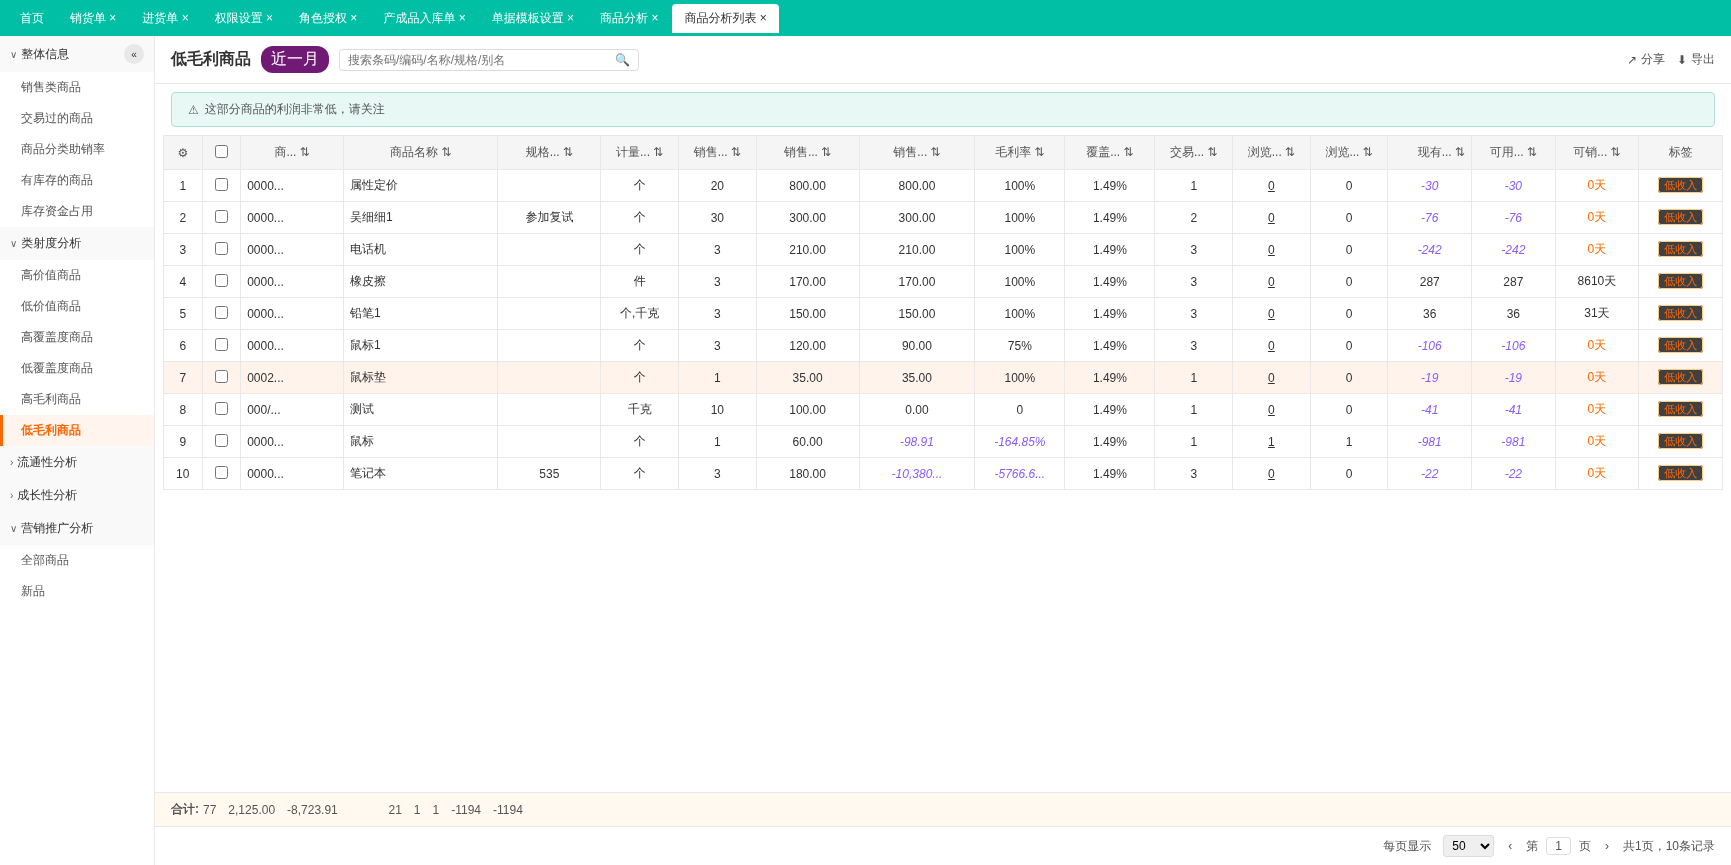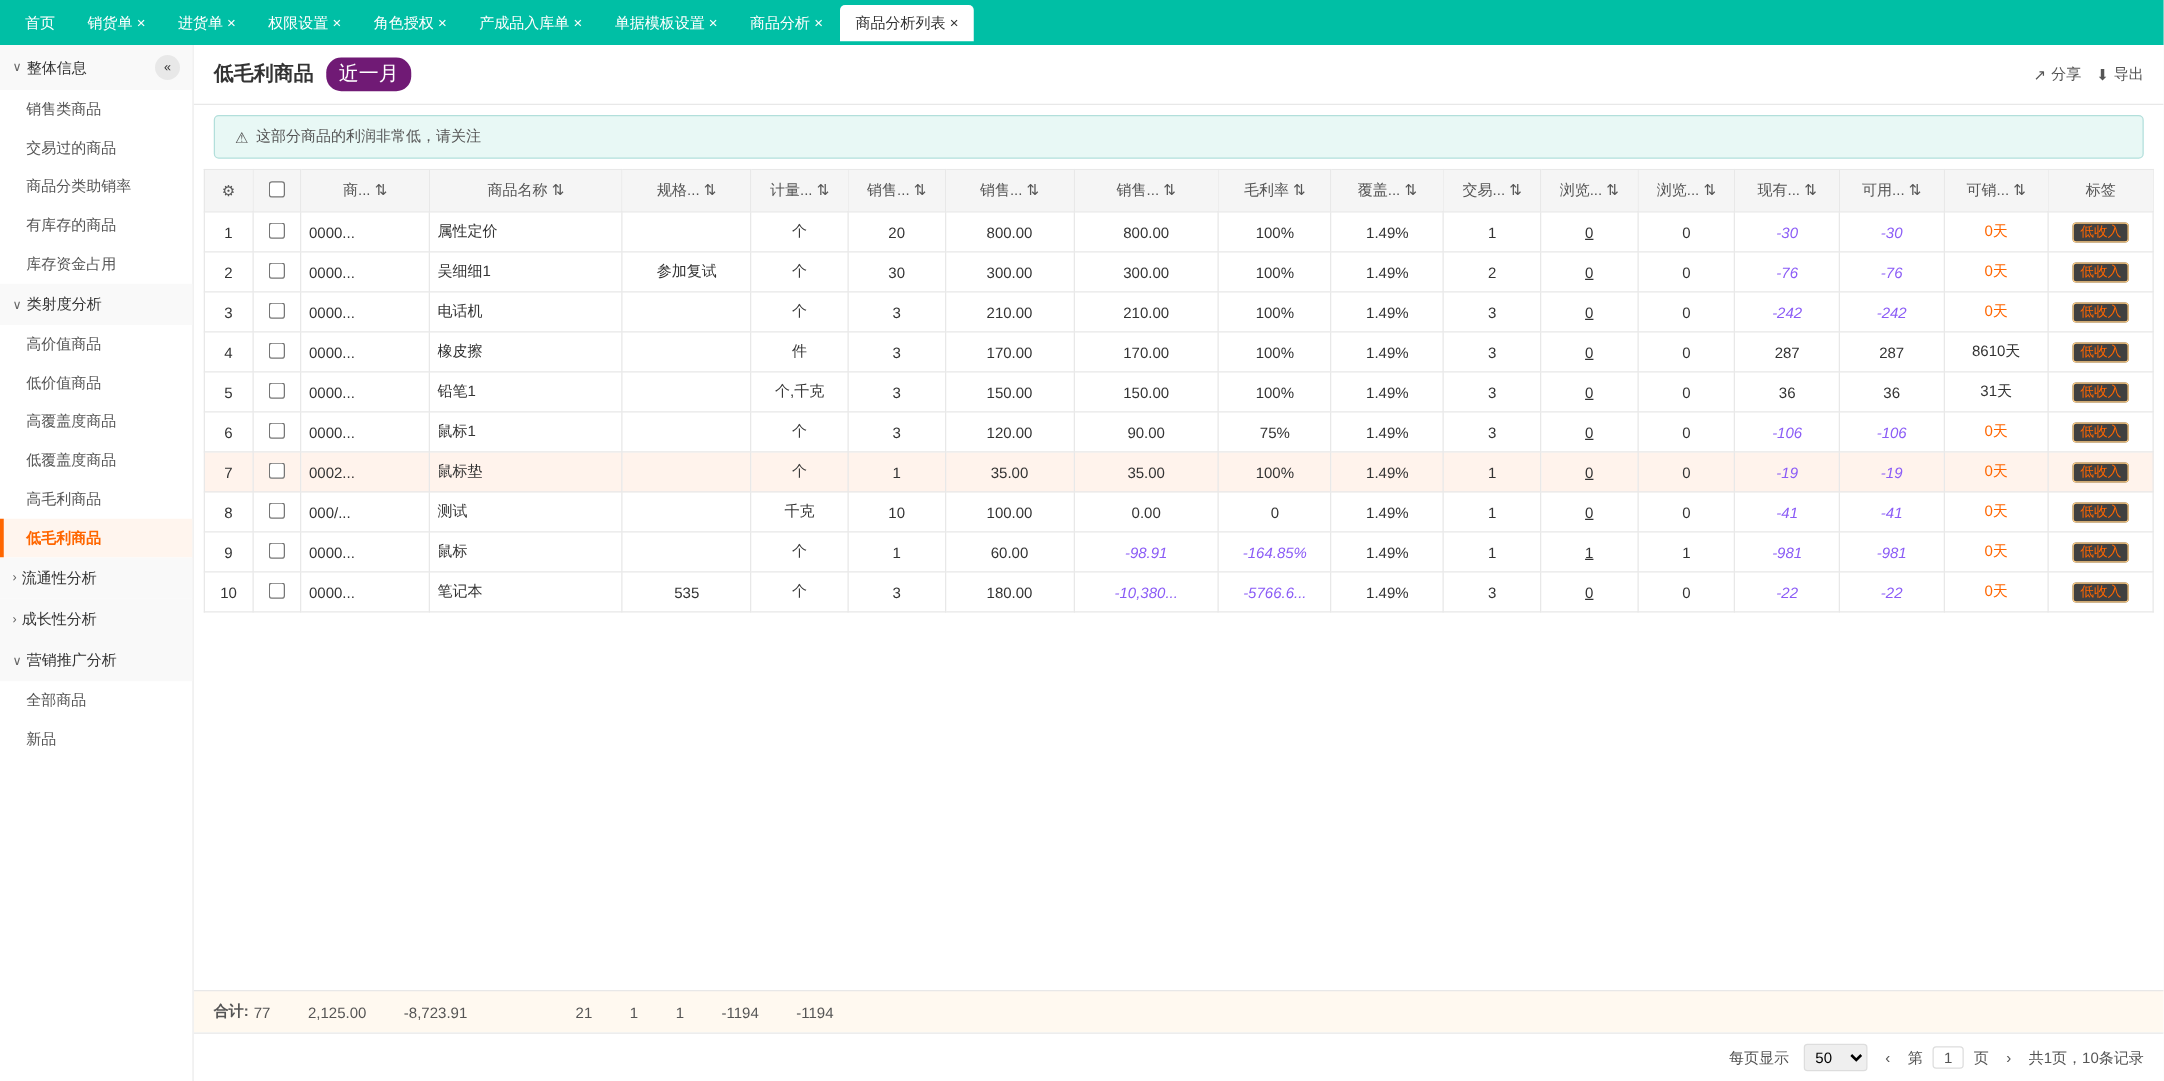--- a/index.html
+++ b/index.html
@@ -201,21 +201,21 @@
     .table-footer {
       display: flex;
       align-items: center;
       padding: 8px 16px;
       background: #fff9f0;
       border-top: 1px solid #e8e8e8;
       font-size: 12px;
       color: #555;
     }
     .footer-total { font-weight: bold; margin-right: 4px; }
-    .footer-values { display: flex; gap: 30px; align-items: center; }
+    .footer-values { display: flex; gap: 12px; align-items: center; }
 
     
     .pagination {
       display: flex;
       align-items: center;
       justify-content: flex-end;
       padding: 8px 16px;
       gap: 8px;
       border-top: 1px solid #e8e8e8;
       background: #fff;
@@ -250,21 +250,21 @@
     .col-spec { width: 80px; }
     .col-unit { width: 60px; }
     .col-sale-qty { width: 60px; }
     .col-sale-amt { width: 80px; }
     .col-sale-profit { width: 90px; }
     .col-margin { width: 70px; }
     .col-gross { width: 70px; }
     .col-trans { width: 60px; }
     .col-view1 { width: 60px; }
     .col-view2 { width: 60px; }
-    .col-stock { width: 65px; }
+    .col-stock { width: 65px; text-align: right; }
     .col-avail { width: 65px; }
     .col-saleable { width: 65px; }
     .col-tag { width: 65px; }
 
     .underline-link { text-decoration: underline; cursor: pointer; color: #333; }
   </style>
 </head>
 <body>
 
 <div class="top-nav">
@@ -321,20 +321,24 @@
     </div>
     <div class="sidebar-item">全部商品</div>
     <div class="sidebar-item">新品</div>
   </div>
 
   <div class="content-area">
 
     <div class="content-header">
       <span class="content-title">低毛利商品</span>
       <div class="period-btn">近一月</div>
+      <div class="search-box">
+        <input type="text" placeholder="搜索条码/编码/名称/规格/别名" style="">
+        <span class="search-icon">🔍</span>
+      </div>
       <div class="header-actions">
         <div class="action-btn">
           <span>↗</span>
           <span>分享</span>
         </div>
         <div class="action-btn">
           <span>⬇</span>
           <span>导出</span>
         </div>
       </div>

